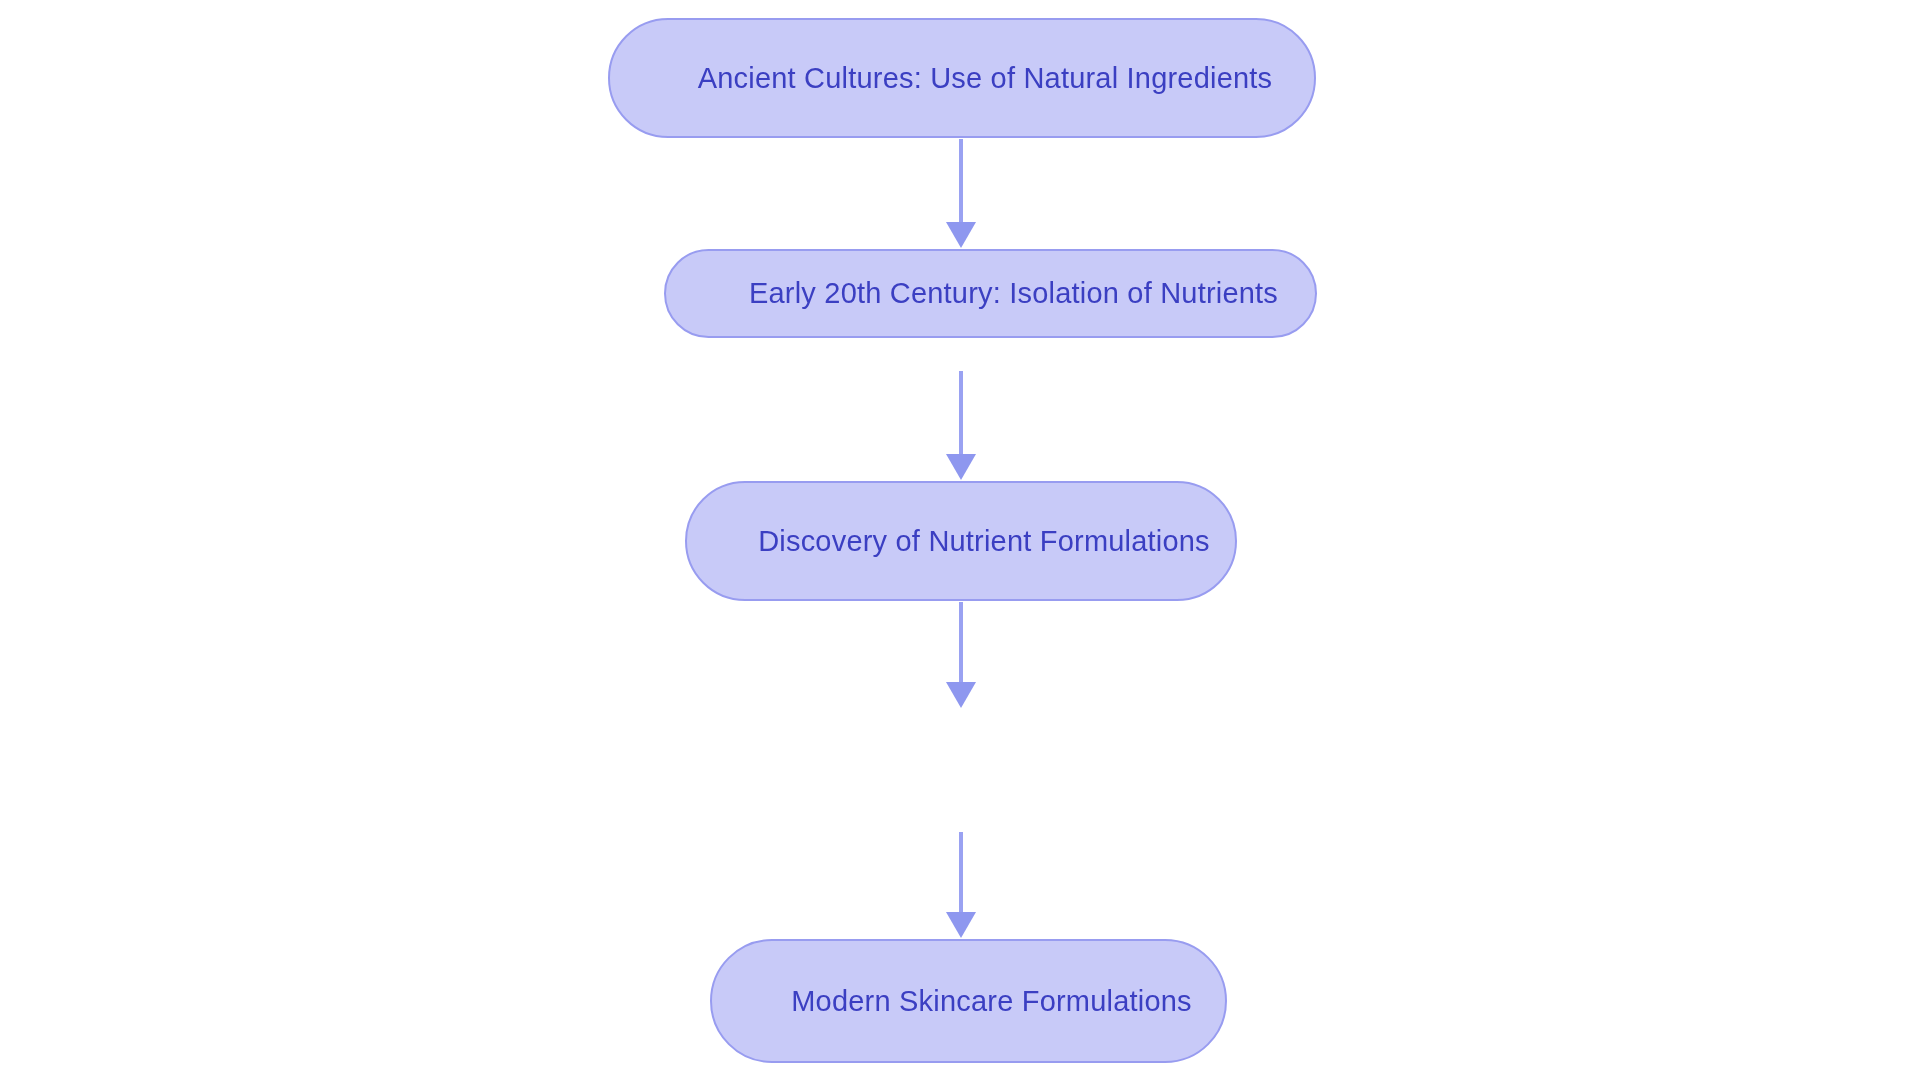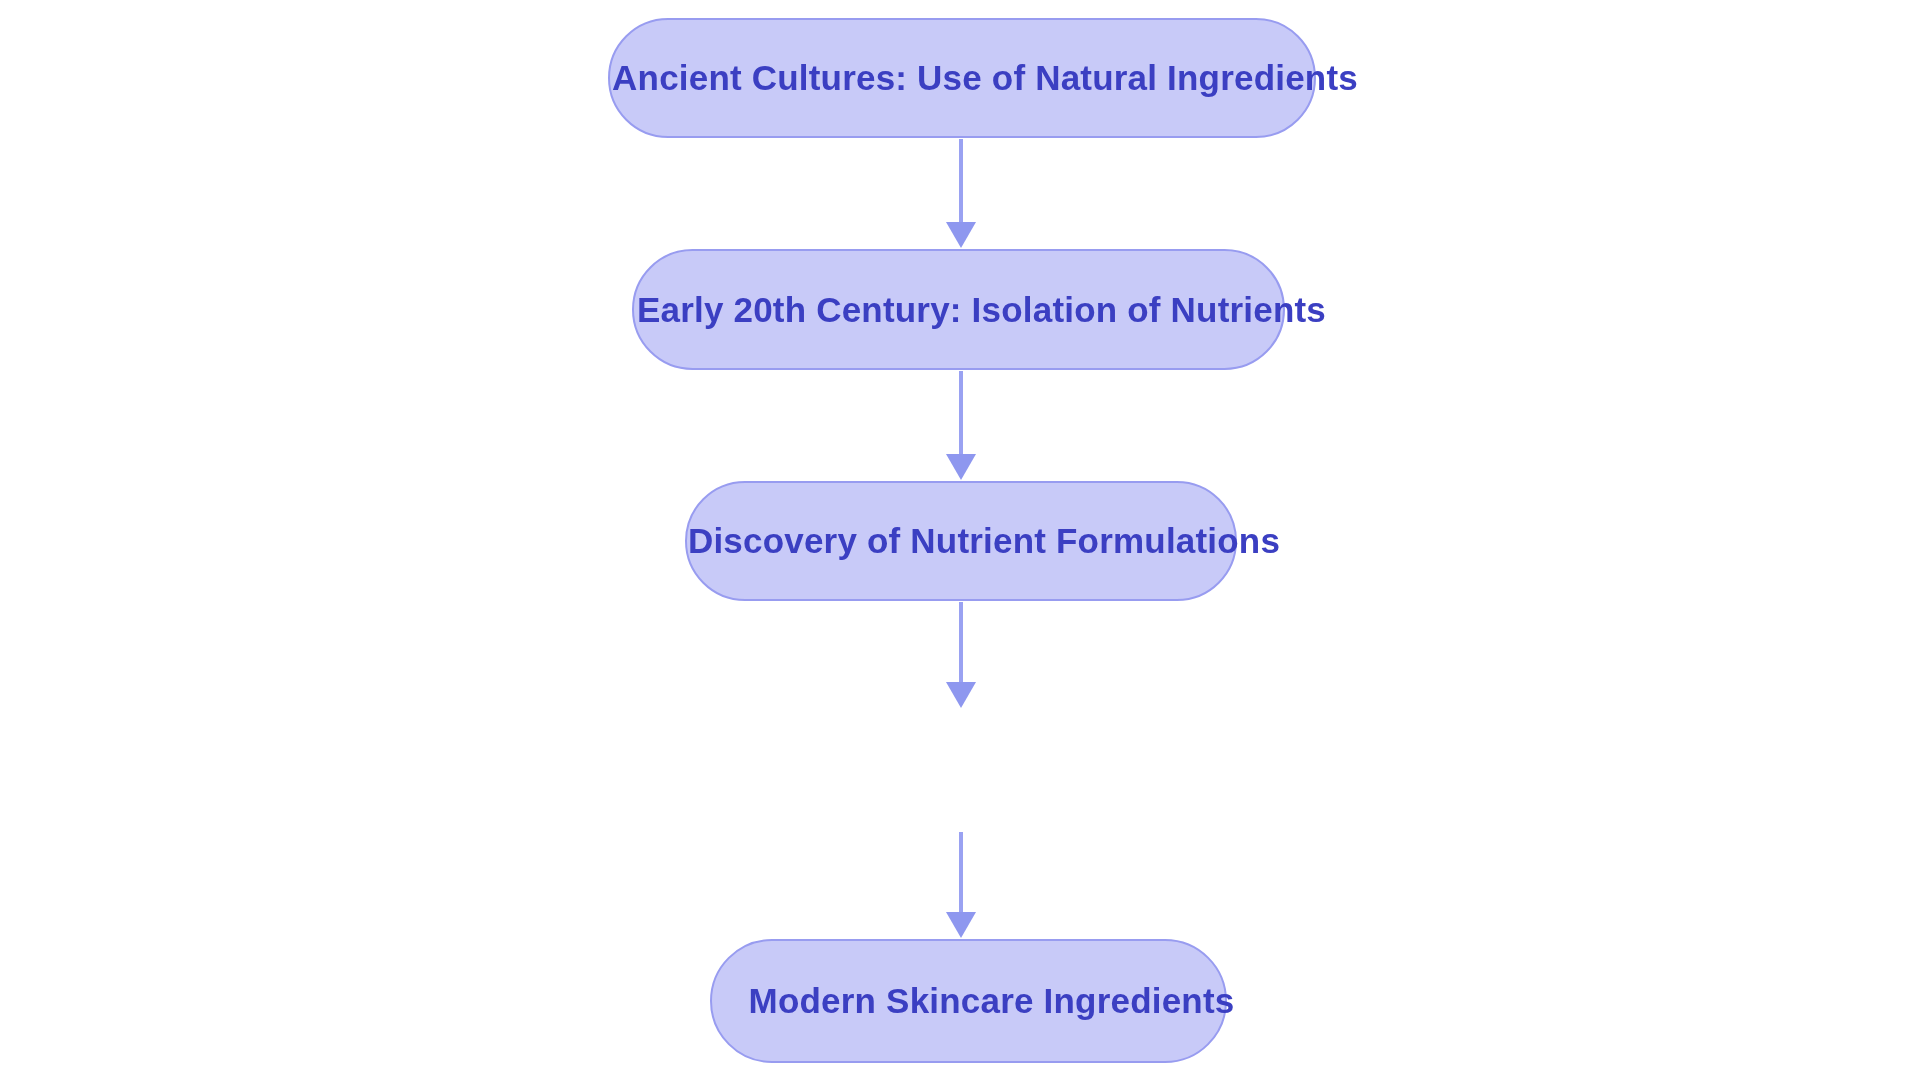--- a/index.html
+++ b/index.html
@@ -34,31 +34,31 @@
     border: 2px solid #989cf0;
     border-radius: 62px;
     display: flex;
     align-items: center;
     justify-content: center;
     text-align: center;
   }
 
   .node-label {
     color: #3b3fc2;
-    font-size: 35px;
-    font-weight: 700;
+    font-size: 29px;
+    font-weight: 400;
     letter-spacing: 0.2px;
     line-height: 1.2;
     white-space: nowrap;
     margin-left: 46px;
   }
 
   
   .n1 { left: 608px; top:  18px; width: 708px; height: 120px; }
-  .n2 { left: 632px; top: 249px; width: 653px; height: 121px; align-items: center; }
+  .n2 { left: 664px; top: 249px; width: 653px; height: 89px; align-items: center; }
   .n3 { left: 685px; top: 481px; width: 552px; height: 120px; }
   .n4 { left: 685px; top: 709px; width: 555px; height: 122px; }
   .n5 { left: 710px; top: 939px; width: 517px; height: 124px; }
 
   .edge-line {
     stroke: #9aa2f2;
     stroke-width: 4;
   }
   .edge-head {
     fill: #8e97ef;
@@ -95,16 +95,16 @@
   <div class="flow-node n2">
     <span class="node-label">Early 20th Century: Isolation of Nutrients</span>
   </div>
 
   <div class="flow-node n3">
     <span class="node-label">Discovery of Nutrient Formulations</span>
   </div>
 
 
   <div class="flow-node n5">
-    <span class="node-label">Modern Skincare Ingredients</span>
+    <span class="node-label">Modern Skincare Formulations</span>
   </div>
 
 </div>
 
 </body></html>

